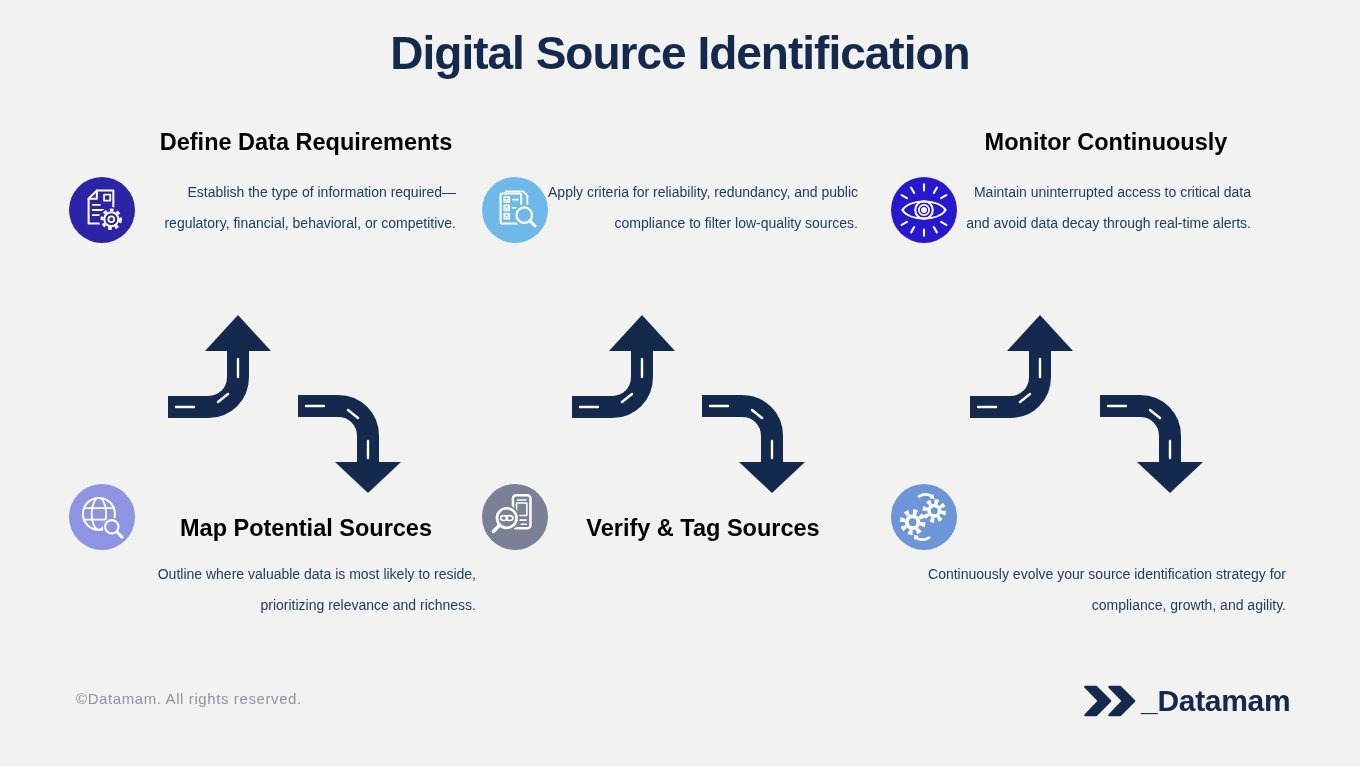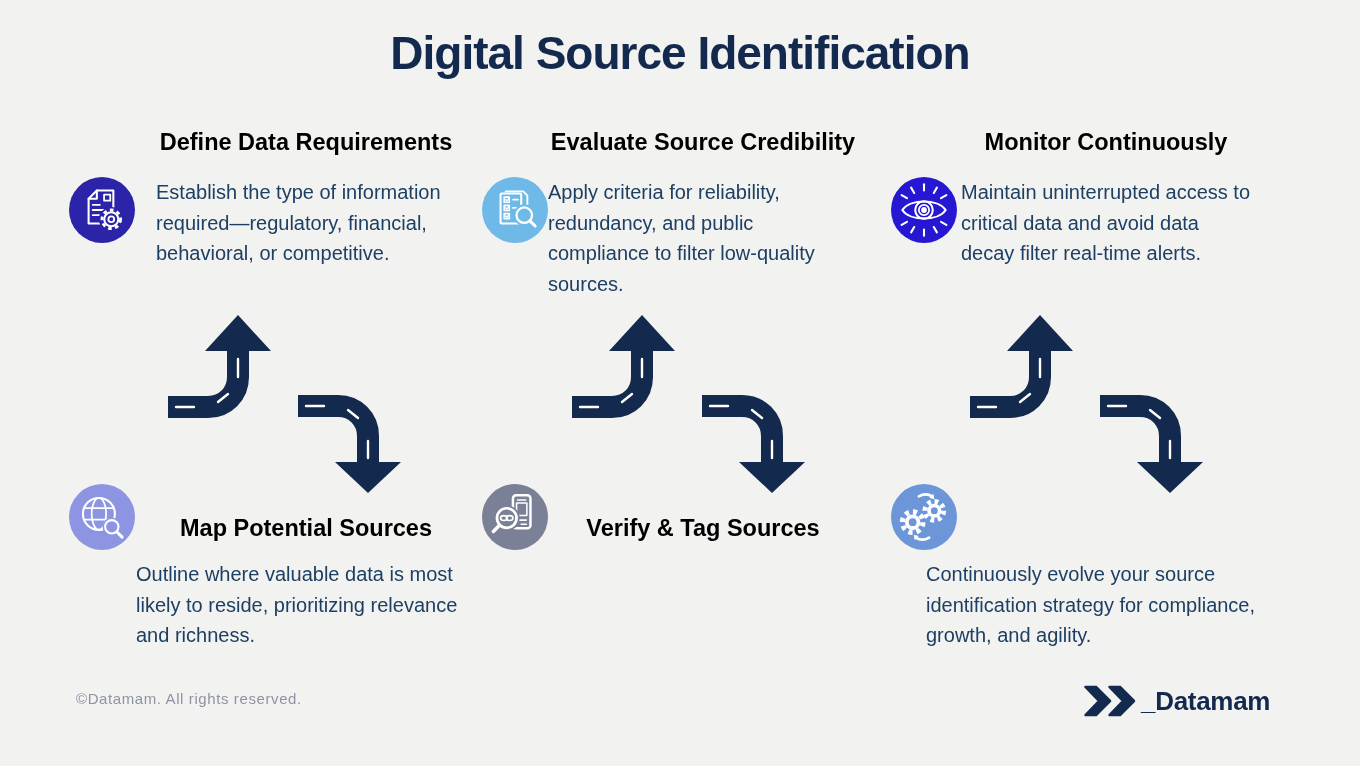--- a/index.html
+++ b/index.html
@@ -16,54 +16,53 @@
     font-size:46px;font-weight:800;letter-spacing:-1px;
     color:#13294e;margin:0;
   }
   .step-title{
     position:absolute;margin:0;
     text-align:center;
     font-size:23.5px;font-weight:700;color:#000000;
   }
   .step-desc{
     position:absolute;margin:0 auto;
-    text-align:left;
-    font-size:20px;line-height:30.5px;color:#1d3f63;
+    text-align:right;
+    font-size:14px;line-height:30.5px;color:#1d3f63;
   }
   .icon-badge{position:absolute;width:66px;height:66px;}
   .icon-badge svg{display:block;width:66px;height:66px;}
   .arrow-pair{position:absolute;width:240px;height:182px;}
   .arrow-pair svg{display:block;width:240px;height:182px;}
   .footer-copy{
     position:absolute;left:76px;top:690px;margin:0;
     font-size:15px;letter-spacing:0.6px;color:#8f93a6;
   }
   .brand{
     position:absolute;left:1084px;top:683px;height:36px;
     display:flex;align-items:center;gap:1px;
   }
   .brand svg{display:block;width:56px;height:32px;}
   .brand-text{
-    font-size:26px;font-weight:700;color:#13294e;letter-spacing:-0.3px;
+    font-size:30px;font-weight:700;color:#13294e;letter-spacing:-0.3px;
   }
 </style>
 </head>
 <body>
 
 <div class="stage">
 
   <h1 class="title">Digital Source Identification</h1>
 
   <h2 class="step-title" style="left:96px;top:129px;width:420px">Define Data Requirements</h2>
-  <h2 class="step-title" style="left:493px;top:129px;width:420px">Evaluate Source Credibility</h2>
   <h2 class="step-title" style="left:896px;top:129px;width:420px">Monitor Continuously</h2>
 
   <p class="step-desc" style="left:156px;top:177px;width:300px">Establish the type of information required—regulatory, financial, behavioral, or competitive.</p>
   <p class="step-desc" style="left:548px;top:177px;width:310px">Apply criteria for reliability, redundancy, and public compliance to filter low-quality sources.</p>
-  <p class="step-desc" style="left:961px;top:177px;width:290px">Maintain uninterrupted access to critical data and avoid data decay filter real-time alerts.</p>
+  <p class="step-desc" style="left:961px;top:177px;width:290px">Maintain uninterrupted access to critical data and avoid data decay through real-time alerts.</p>
 
   <div class="icon-badge" style="left:69px;top:177px">
     <svg viewBox="0 0 64 64">
       <circle cx="32" cy="32" r="32" fill="#2b23a8"></circle>
       <g stroke="#ffffff" stroke-width="2" fill="none" stroke-linejoin="round" stroke-linecap="round">
         <path d="M27 13 H43 V45 H19 V21 Z"></path>
         <path d="M27 13 V21 H19"></path>
         <rect x="34" y="17" width="6" height="6" stroke-width="1.7"></rect>
         <path d="M23 27 H30" stroke-width="1.7"></path>
         <path d="M23 32 H39" stroke-width="1.7"></path>

